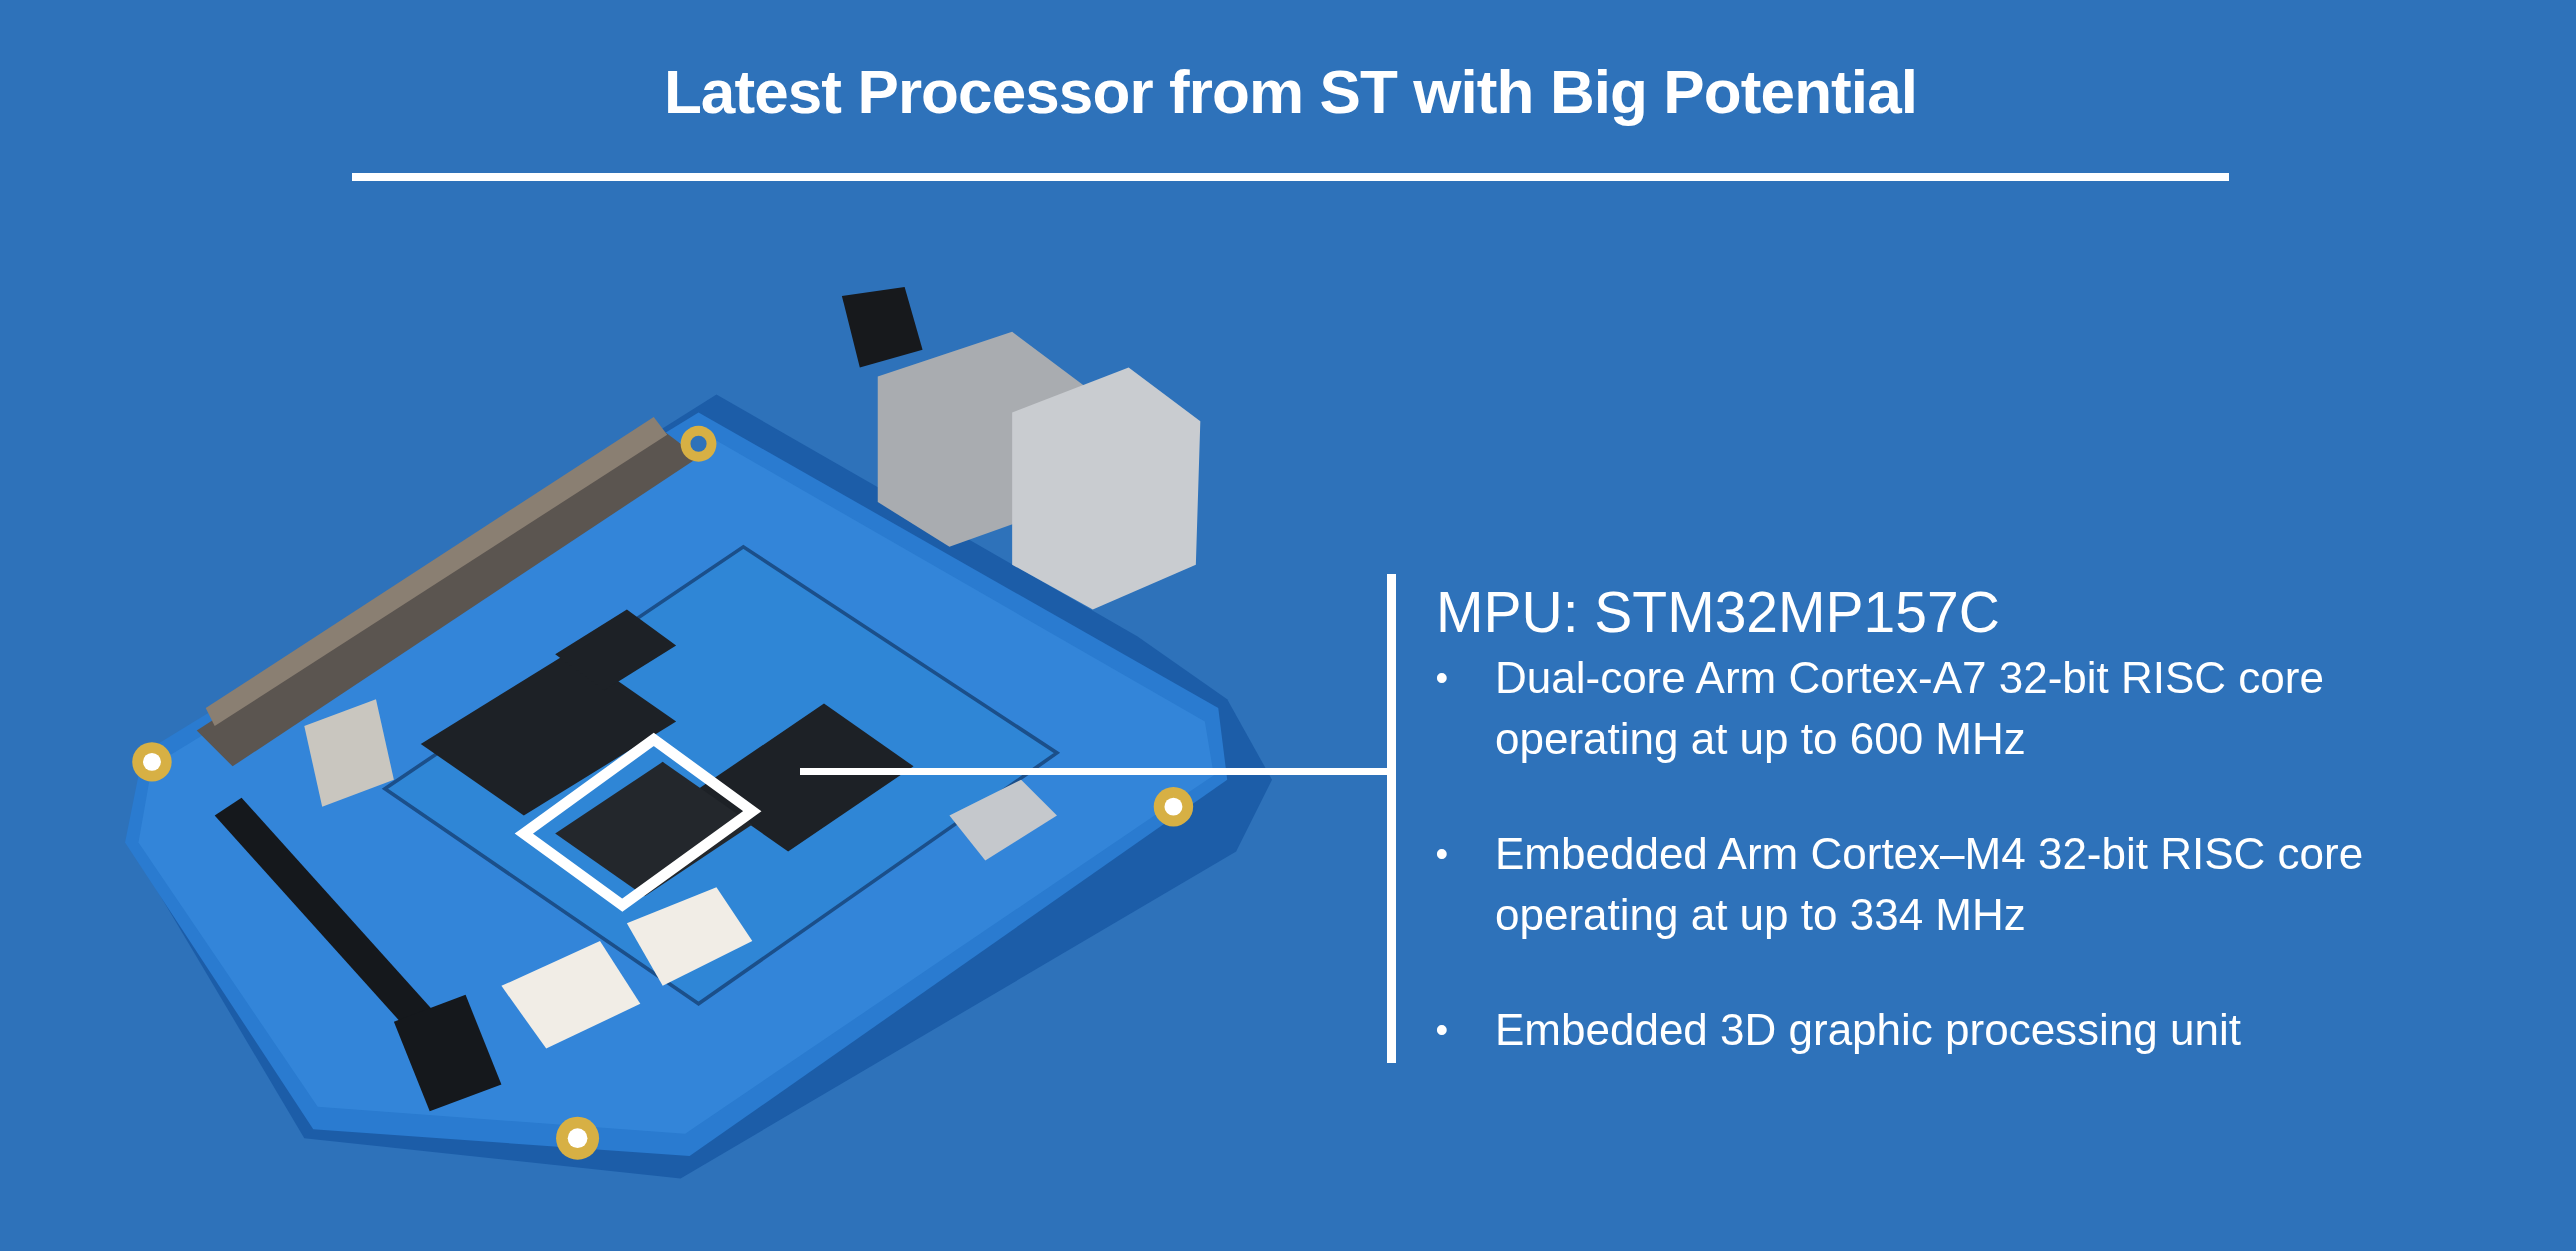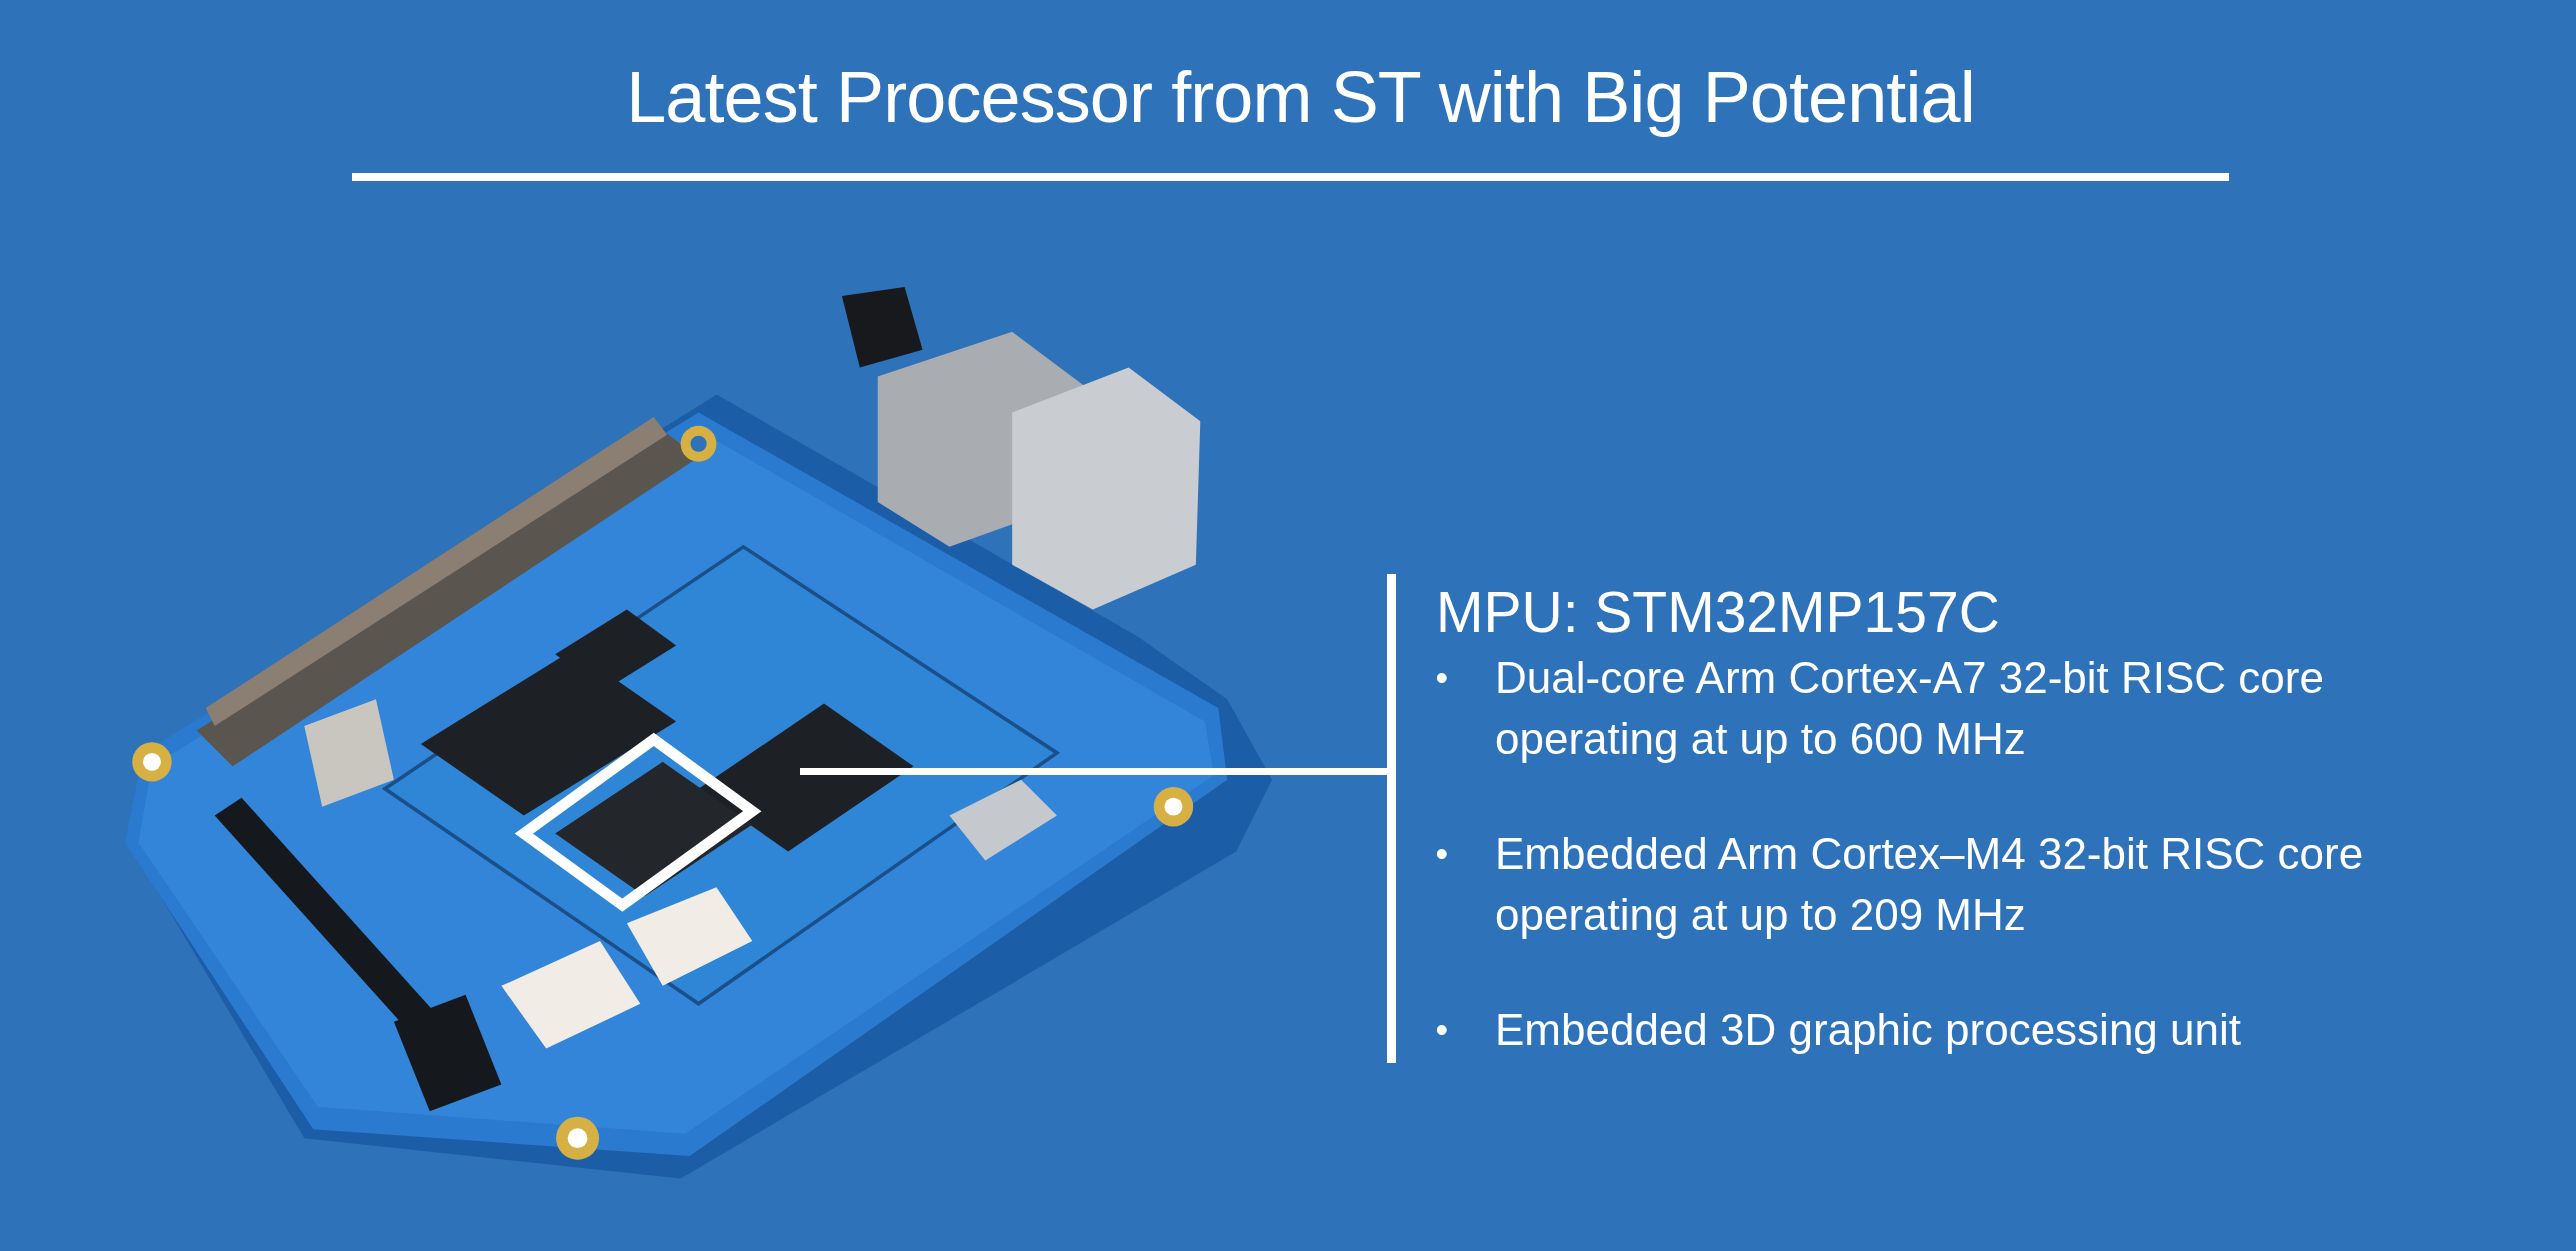--- a/index.html
+++ b/index.html
@@ -4,23 +4,23 @@
 <style>
   html, body { margin: 0; padding: 0; }
   body {
     width: 2576px; height: 1251px;
     background: #2e72ba;
     position: relative; overflow: hidden;
     font-family: "Liberation Sans", "DejaVu Sans", sans-serif;
     color: #ffffff;
   }
   .title {
-    position: absolute; left: 361px; top: 56px;
+    position: absolute; left: 351px; top: 56px;
     width: 1879px; text-align: center;
-    font-size: 72px; font-weight: normal; letter-spacing: -0.9px;
+    font-size: 62px; font-weight: bold; letter-spacing: -0.9px;
     white-space: nowrap;
   }
   .title-underline {
     position: absolute; left: 352px; top: 173px;
     width: 1877px; height: 8px; background: #ffffff;
   }
   .board { position: absolute; left: 125px; top: 278px; width: 1165px; height: 905px; }
   .callout-h { position: absolute; left: 800px; top: 768px; width: 593px; height: 7.2px; background: #fff; }
   .callout-v { position: absolute; left: 1387px; top: 574px; width: 9px; height: 489px; background: #fff; }
   .mpu-heading {
@@ -95,20 +95,20 @@
 
 <div class="mpu-heading">MPU: STM32MP157C</div>
 
 <ul class="bullets">
   <li class="bullet">
     <span class="bullet-dot">•</span>
     <span>Dual-core Arm Cortex-A7 32-bit RISC core operating at up to 600 MHz</span>
   </li>
   <li class="bullet">
     <span class="bullet-dot">•</span>
-    <span>Embedded Arm Cortex–M4 32-bit RISC core operating at up to 209 MHz</span>
+    <span>Embedded Arm Cortex–M4 32-bit RISC core operating at up to 334 MHz</span>
   </li>
   <li class="bullet">
     <span class="bullet-dot">•</span>
     <span>Embedded 3D graphic processing unit</span>
   </li>
 </ul>
 
 
 </body></html>

